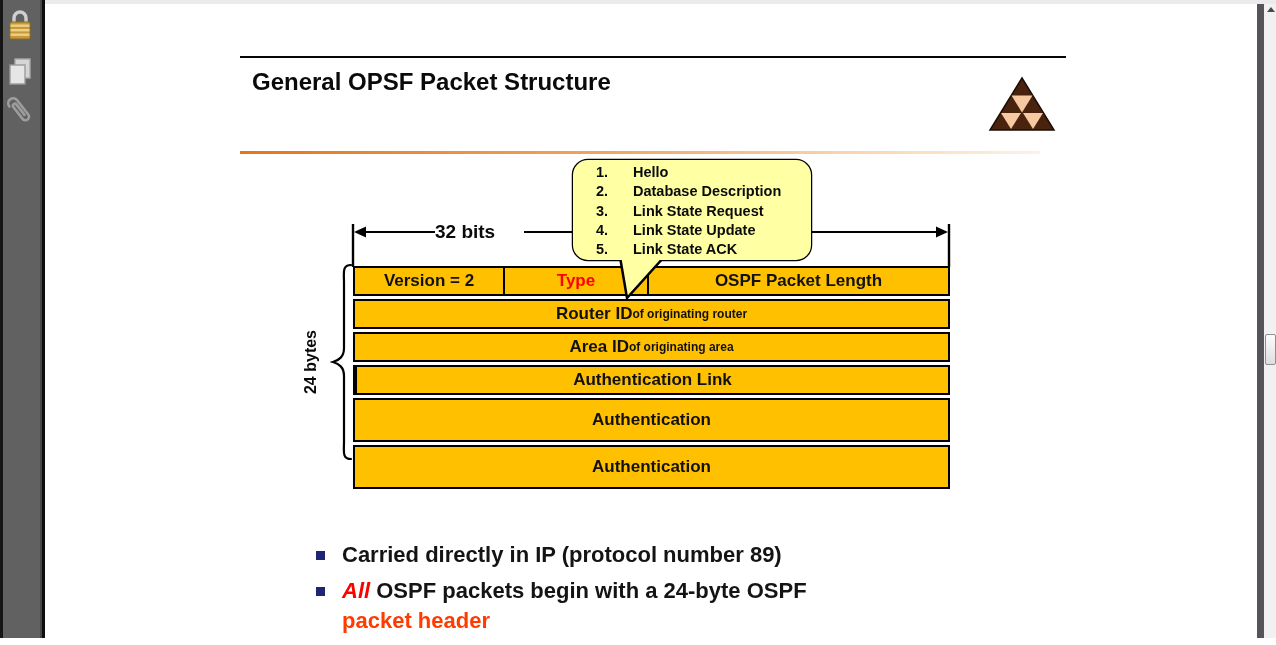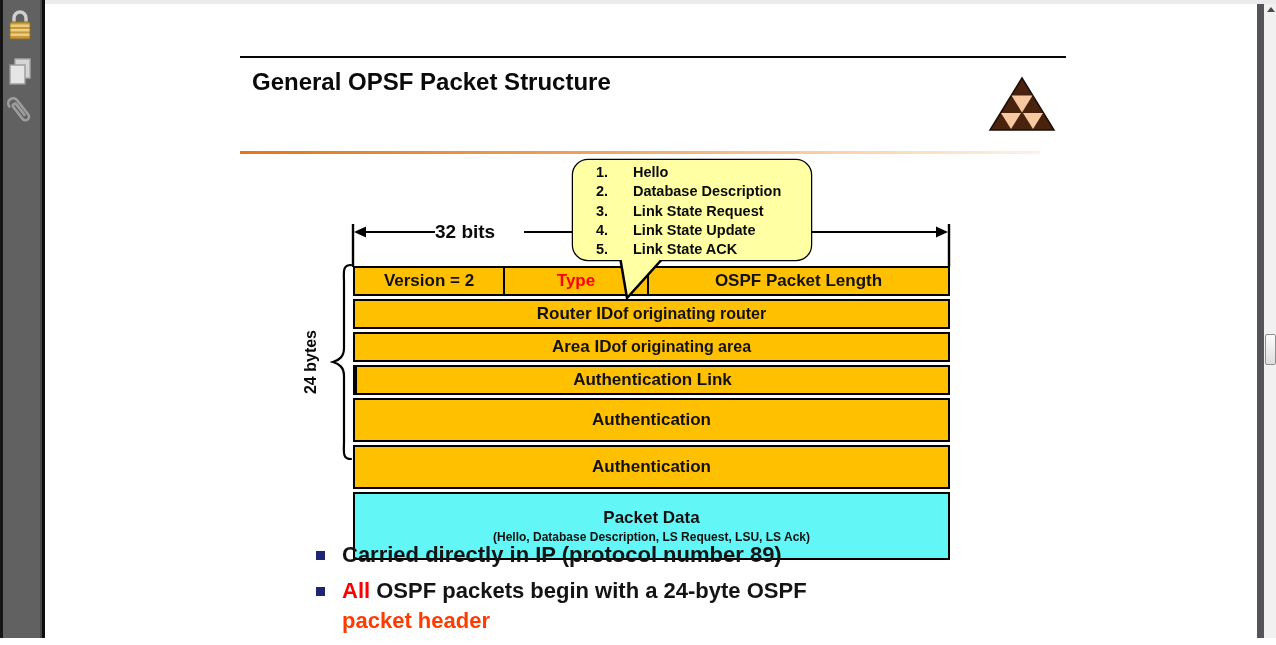--- a/index.html
+++ b/index.html
@@ -33,37 +33,37 @@
   #height-brace { left:330px; top:263px; }
   #height-label { left:268px; top:352px; width:88px; height:20px; text-align:center; transform:rotate(-90deg); font-size:16px; font-weight:bold; color:#0a0a0a; }
 
   
   #packet-table { left:353px; top:266px; width:597px; }
   .trow { border:2px solid #000; background:#ffc000; display:flex; align-items:center; justify-content:center; font-weight:bold; color:#111; margin-bottom:3px; box-sizing:border-box; font-size:17px; }
   .trow .tcell { display:flex; align-items:center; justify-content:center; height:100%; box-sizing:border-box; }
   .h30 { height:30px; } .h29 { height:44px; }
   #row1-c1 { width:148px;text-align:right; } #row1-c2 { width:146px; border-left:2px solid #000; border-right:2px solid #000; color:#ff0000; } #row1-c3 { flex:1; }
   #row4-c1 { flex:1; } #row4-c2 { flex:1; border-left:2px solid #000; }
-  .suffix { font-size:16px; margin-left:0; font-weight:bold; }
+  .suffix { font-size:12px; margin-left:0; font-weight:bold; }
   #row7 { height:68px; background:#63f6f6; flex-direction:column; justify-content:center; }
   #row7 .sub { font-size:12px; margin-top:2px; }
 
   
   #callout-svg { left:570px; top:157px; }
   #callout-list { left:588px; top:163px; width:222px; }
   .co-row { display:flex; line-height:19.3px; font-size:14.5px; font-weight:bold; color:#0b0b0b; }
   .co-num { width:45px; text-indent:8px; }
 
   
   .bullet-row { display:flex; }
   #bullet1 { left:316px; top:540px; width:700px; }
   #bullet2 { left:316px; top:576px; width:640px; }
   .bullet-sq { width:9px; height:9px; background:#1f2473; margin-top:11px; flex:0 0 9px; }
   .bullet-text { margin-left:17px; font-size:22px; font-weight:bold; color:#141414; line-height:30px; }
-  .red { color:#ff0000; }
+  .red { color:#ff0000;font-style:italic; }
   .orange-red { color:#ff3b00; }
 </style>
 </head>
 <body>
 
 <div id="app">
 
   <div id="sidebar" class="abs"></div>
 
   <div class="side-btn" style="top:6px;">
@@ -130,24 +130,20 @@
     </div>
     <div class="trow h30">
       <span>Area ID</span>
       <span class="suffix">of originating area</span>
     </div>
     <div class="trow h30">
       <div class="tcell" id="row4-c2">Authentication Link</div>
     </div>
     <div class="trow h29">Authentication</div>
     <div class="trow h29">Authentication</div>
-    <div class="trow" id="row7">
-      <span>Packet Data</span>
-      <span class="sub">(Hello, Database Description, LS Request, LSU, LS Ack)</span>
-    </div>
   </div>
 
   <svg id="height-brace" class="abs" width="24" height="198" viewBox="0 0 24 198">
     <path d="M21,2 C12,2 14,10 14,19 L14,85 C14,94 9,97 3,99 C9,101 14,104 14,113 L14,179 C14,188 12,196 21,196" fill="none" stroke="#000" stroke-width="2.2" stroke-linecap="round"></path>
   </svg>
   <div id="height-label" class="abs">24 bytes</div>
 
   <svg id="callout-svg" class="abs" width="250" height="145" viewBox="0 0 250 145">
     <rect x="3" y="3" width="238" height="100" rx="15" fill="#ffffa3" stroke="#000" stroke-width="2.5"></rect>
     <polygon points="50,100 94,100 57,141" fill="#ffffa3" stroke="#000" stroke-width="2.5"></polygon>

